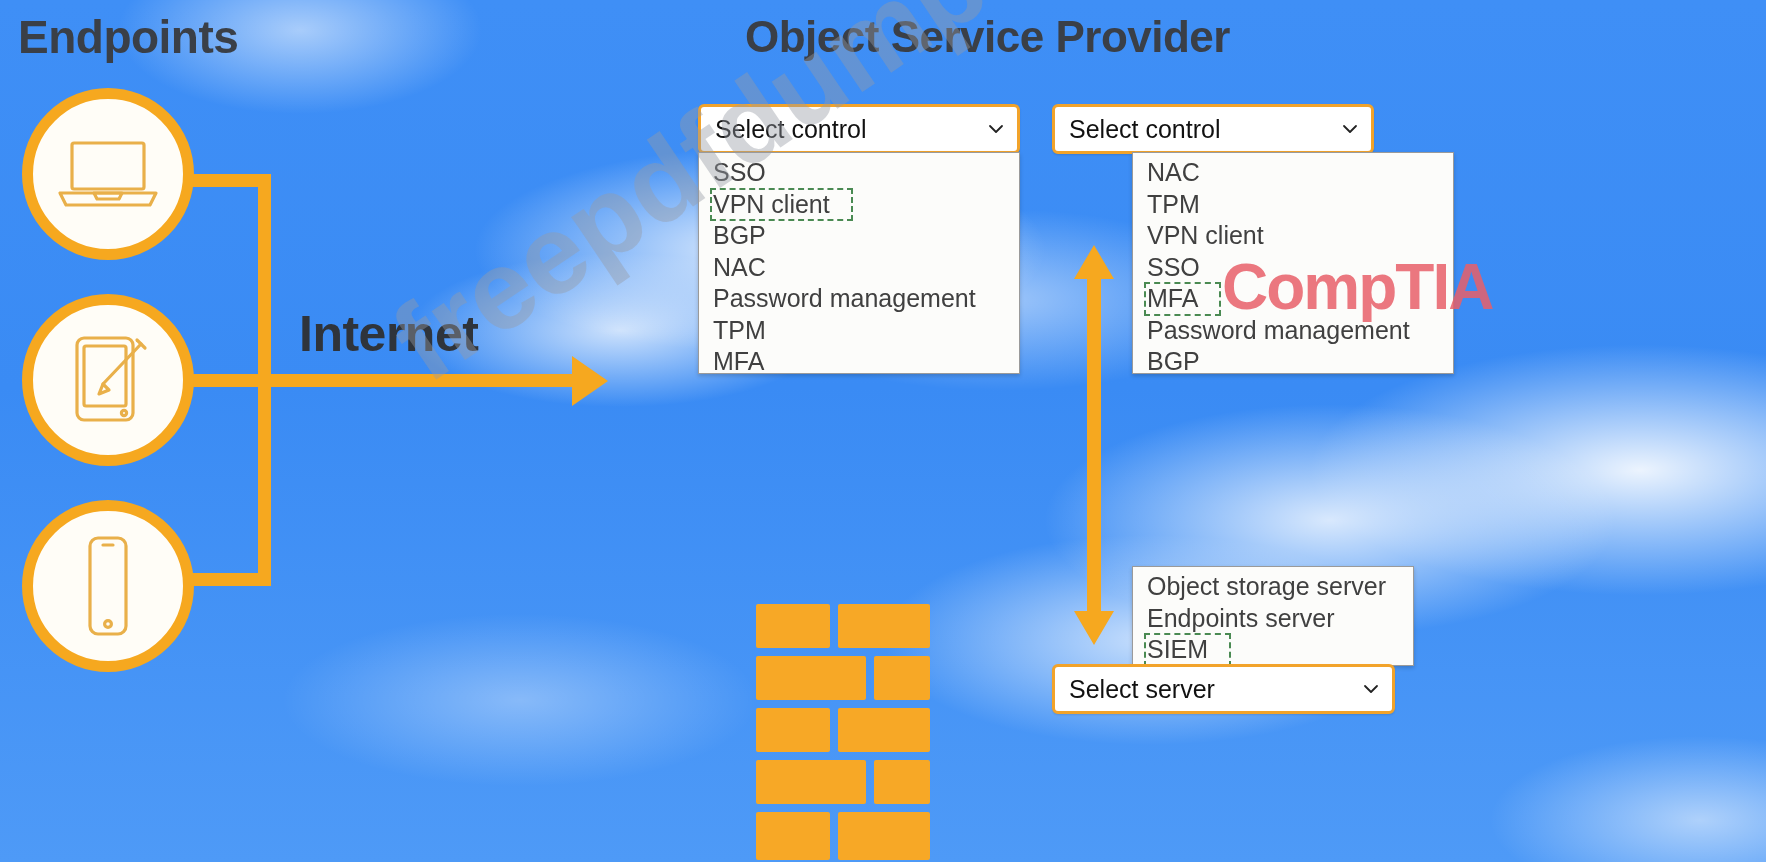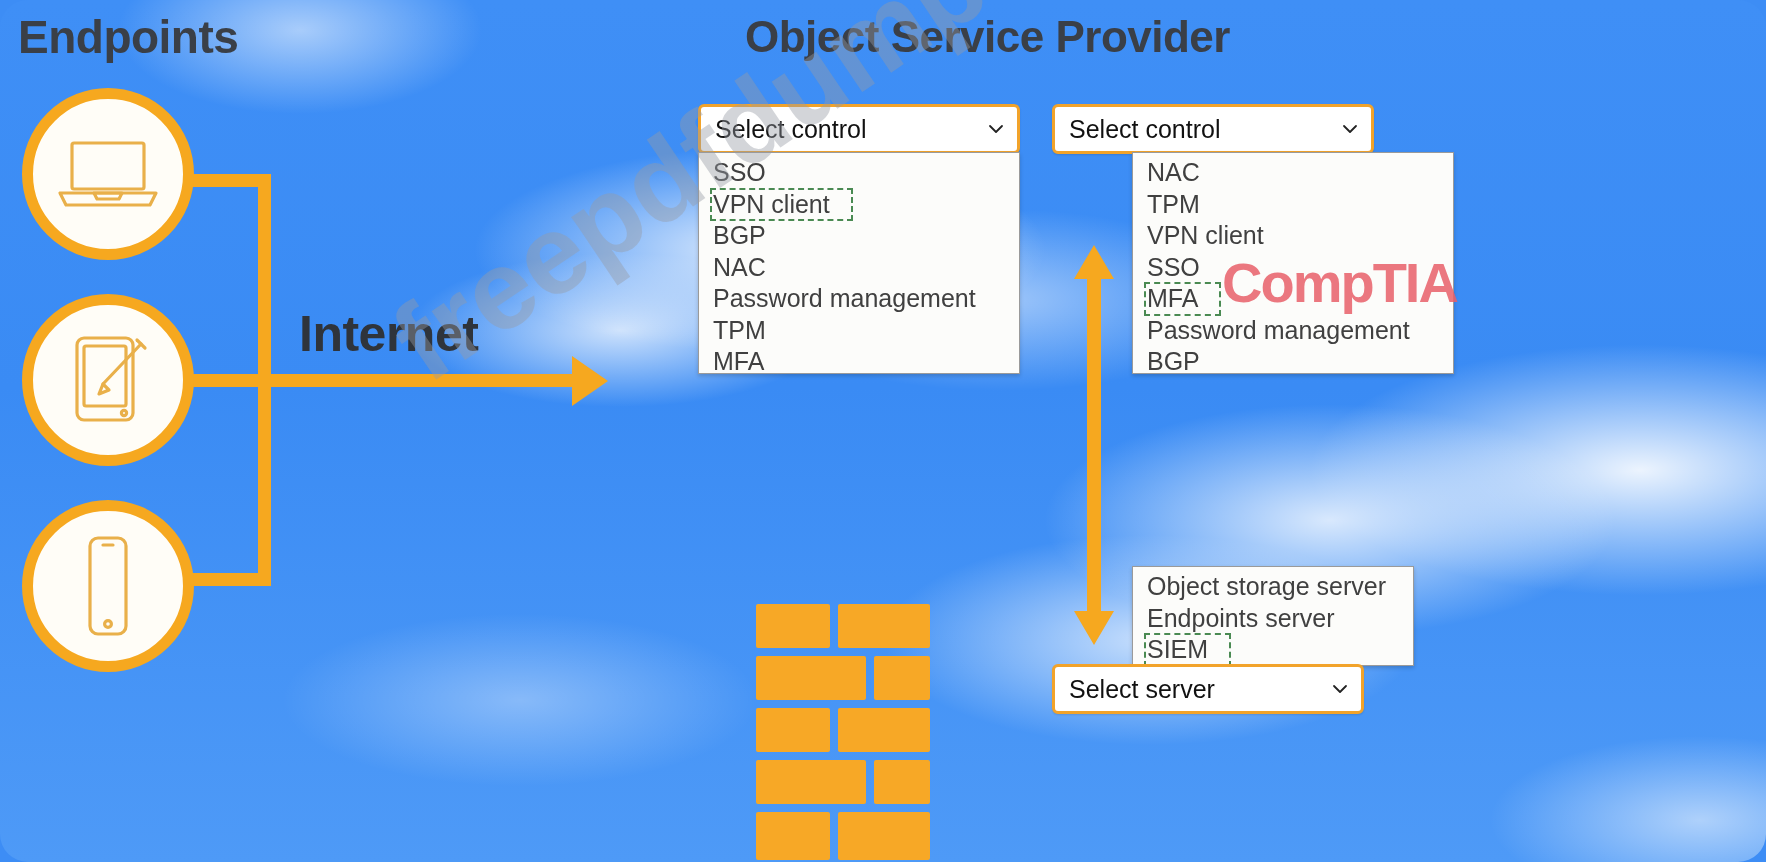--- a/index.html
+++ b/index.html
@@ -1,21 +1,21 @@
 <!DOCTYPE html>
 <html><head>
 <meta charset="utf-8">
 <style>
   html,body{margin:0;padding:0;}
   body{
     width:1766px;height:862px;overflow:hidden;position:relative;
     font-family:"Liberation Sans", sans-serif;
     background:#3d8df5;
   }
-  #stage{position:absolute;inset:0;overflow:hidden;border-radius:28px;}
+  #stage{position:absolute;inset:0;overflow:hidden;}
 
   
   .sky{
     position:absolute;inset:0;
     background:
       radial-gradient(ellipse 260px 120px at 300px 30px, rgba(255,255,255,.55), rgba(255,255,255,0) 70%),
       radial-gradient(ellipse 420px 150px at 760px 250px, rgba(255,255,255,.85), rgba(255,255,255,0) 68%),
       radial-gradient(ellipse 300px 110px at 620px 330px, rgba(255,255,255,.75), rgba(255,255,255,0) 70%),
       radial-gradient(ellipse 360px 130px at 1000px 300px, rgba(255,255,255,.5), rgba(255,255,255,0) 70%),
       radial-gradient(ellipse 420px 170px at 1330px 520px, rgba(255,255,255,.8), rgba(255,255,255,0) 68%),
@@ -93,32 +93,32 @@
   }
 
   
   #sel-control-1{left:698px;top:104px;width:322px;height:50px;}
   #list-control-1{left:698px;top:152px;width:322px;height:222px;}
 
   #sel-control-2{left:1052px;top:104px;width:322px;height:50px;}
   #list-control-2{left:1132px;top:152px;width:322px;height:222px;}
 
   #list-server{left:1132px;top:566px;width:282px;height:100px;}
-  #sel-server{left:1052px;top:664px;width:312px;height:50px;}
+  #sel-server{left:1052px;top:664px;width:343px;height:50px;}
 
   
   #wm-freepdf{
     position:absolute;left:370px;top:300px;width:720px;height:420px;
     color:rgba(150,155,165,.42);font-size:112px;font-weight:bold;
     transform:rotate(-34deg);transform-origin:left top;
     white-space:nowrap;pointer-events:none;user-select:none;
   }
   #wm-comptia{
     position:absolute;left:1222px;top:250px;
-    font-size:56px;font-weight:bold;color:rgba(232,95,105,.85);
+    font-size:64px;font-weight:bold;color:rgba(232,95,105,.85);
     white-space:nowrap;pointer-events:none;user-select:none;
     letter-spacing:-2px;
   }
 </style>
 </head>
 <body>
 
 <div id="stage">
 
   <div class="sky"></div>

